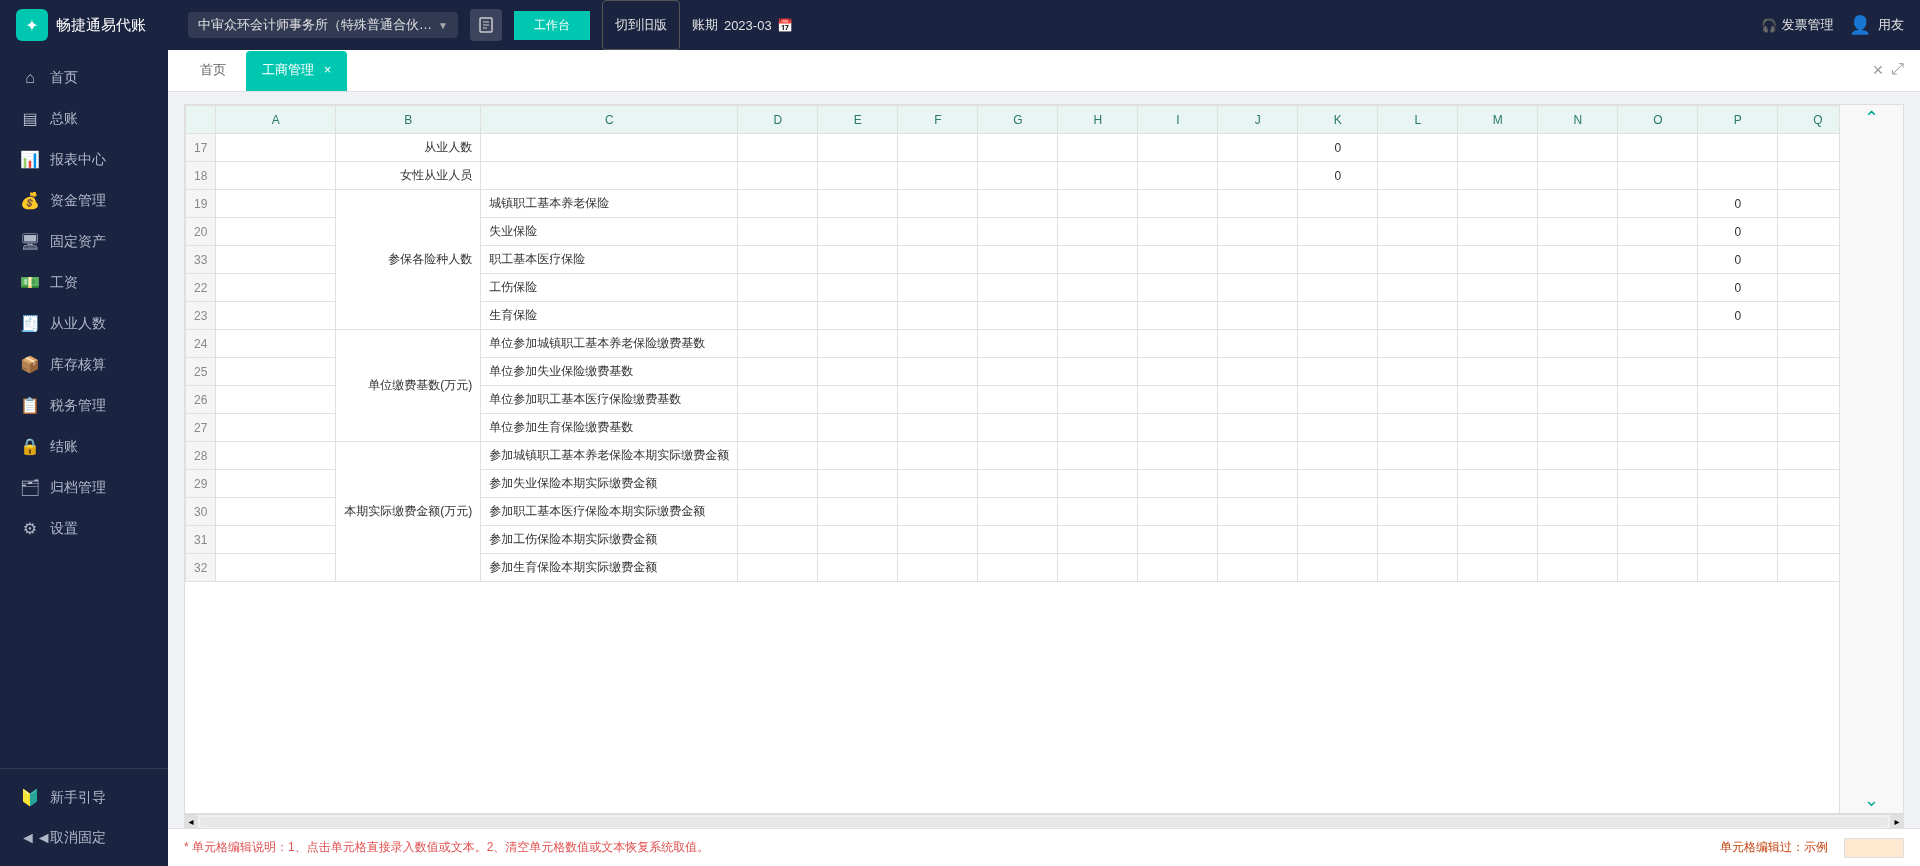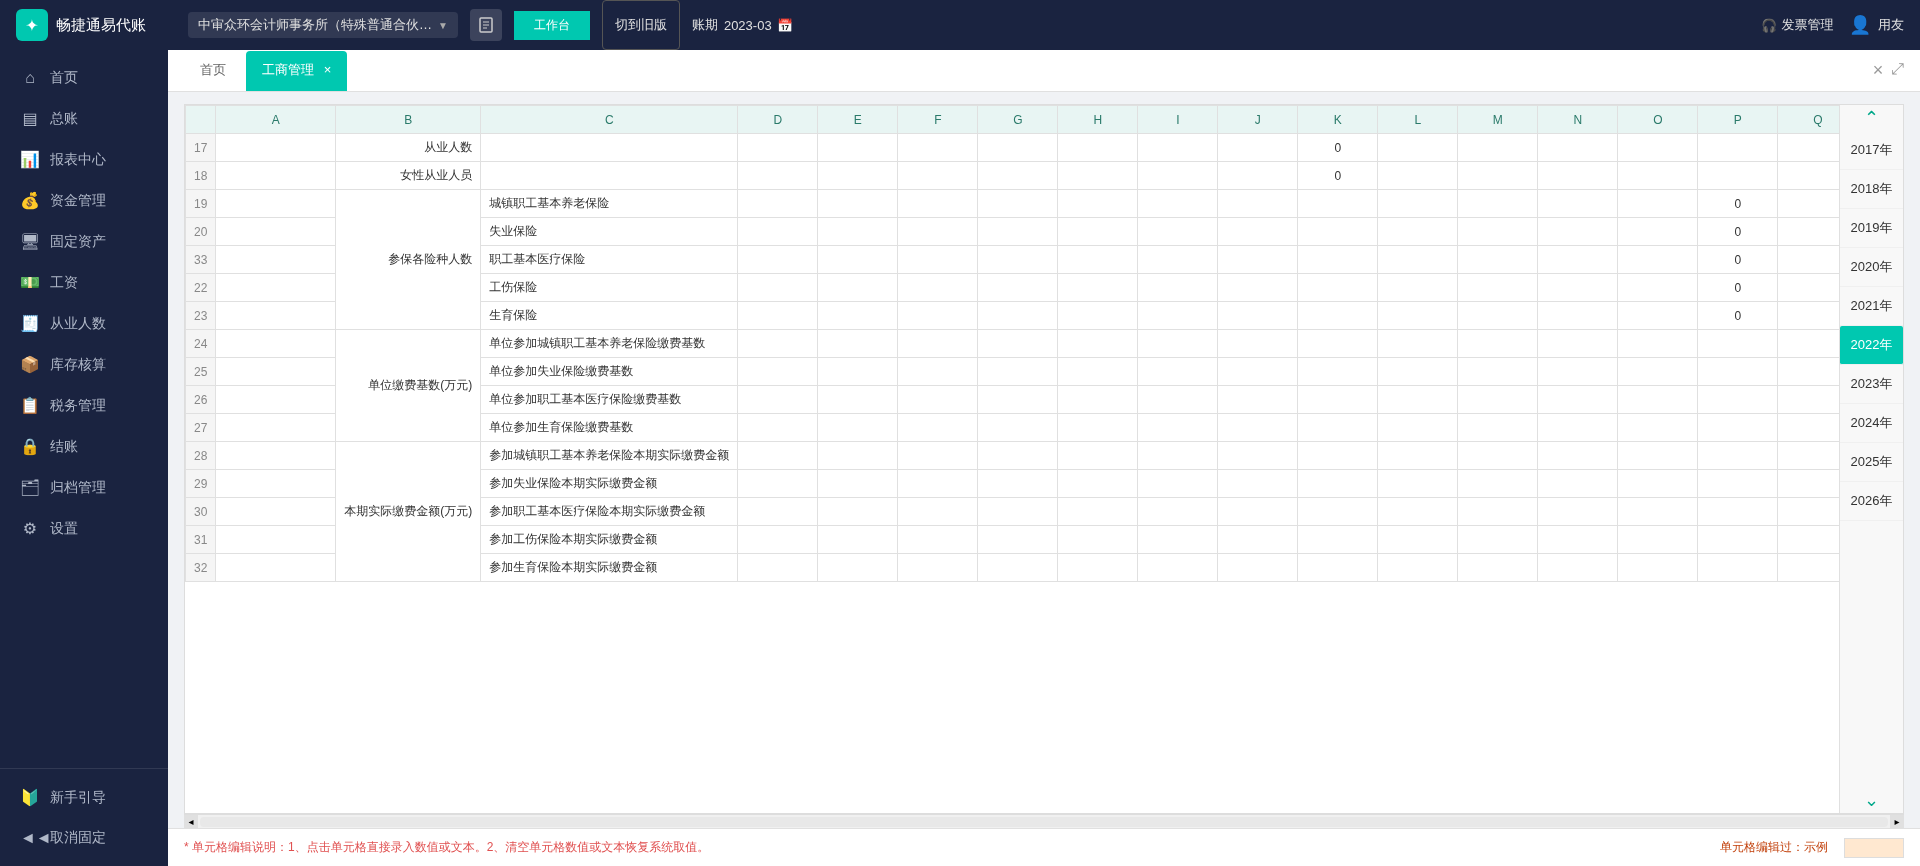--- a/index.html
+++ b/index.html
@@ -600,32 +600,20 @@
                   <td class="data-col"></td>
                 </tr>
               </tbody>
           </table>
         </div>
 
         <div class="year-panel">
           <div class="year-panel-top">
             <span class="year-nav-btn">⌃</span>
           </div>
-          <div id="year-list">
-              <div class="year-item">2017年</div>
-              <div class="year-item">2018年</div>
-              <div class="year-item">2019年</div>
-              <div class="year-item">2020年</div>
-              <div class="year-item">2021年</div>
-              <div class="year-item active">2022年</div>
-              <div class="year-item">2023年</div>
-              <div class="year-item">2024年</div>
-              <div class="year-item">2025年</div>
-              <div class="year-item">2026年</div>
-            </div>
           <div class="year-panel-bottom">
             <span class="year-nav-btn">⌄</span>
           </div>
         </div>
       </div>
 
       <div class="h-scroll-area">
         <div class="h-scroll-left">◂</div>
         <div class="h-scroll-track"></div>
         <div class="h-scroll-right">▸</div>

